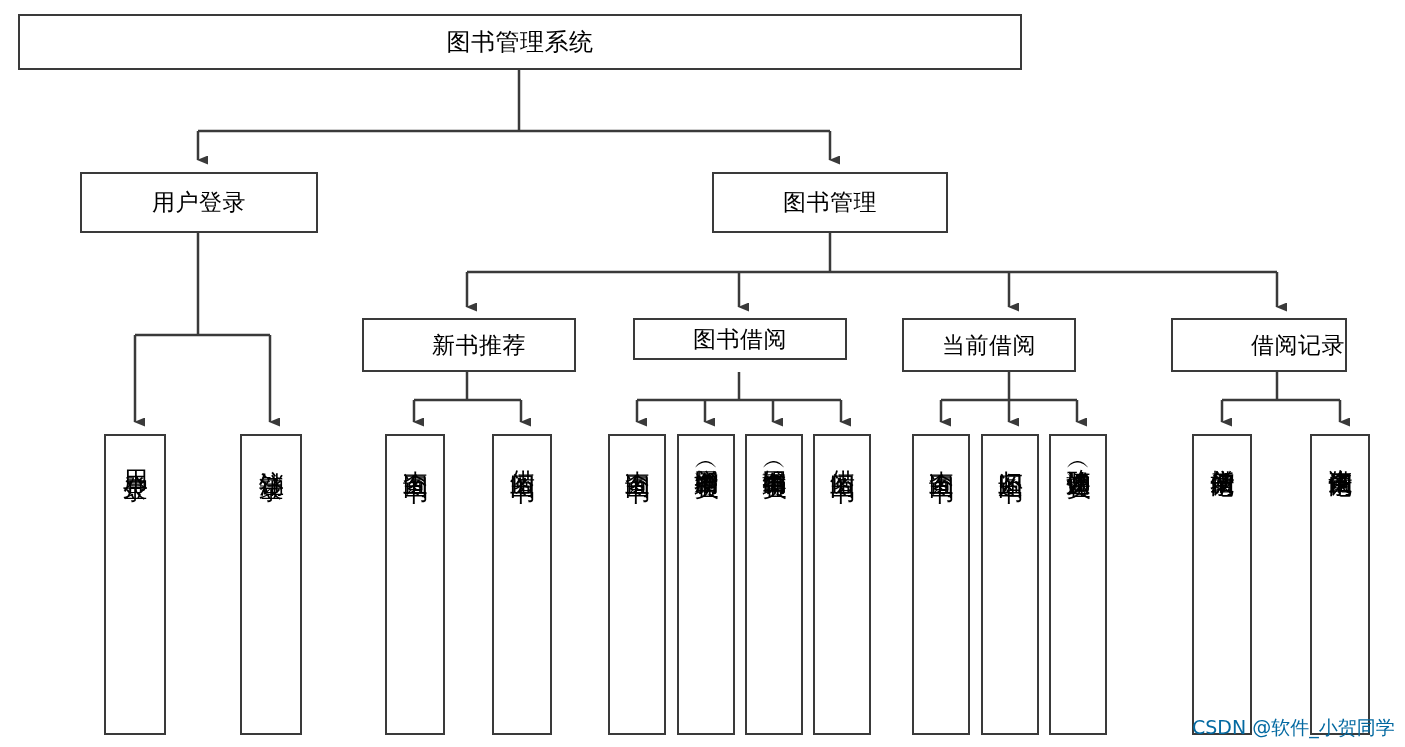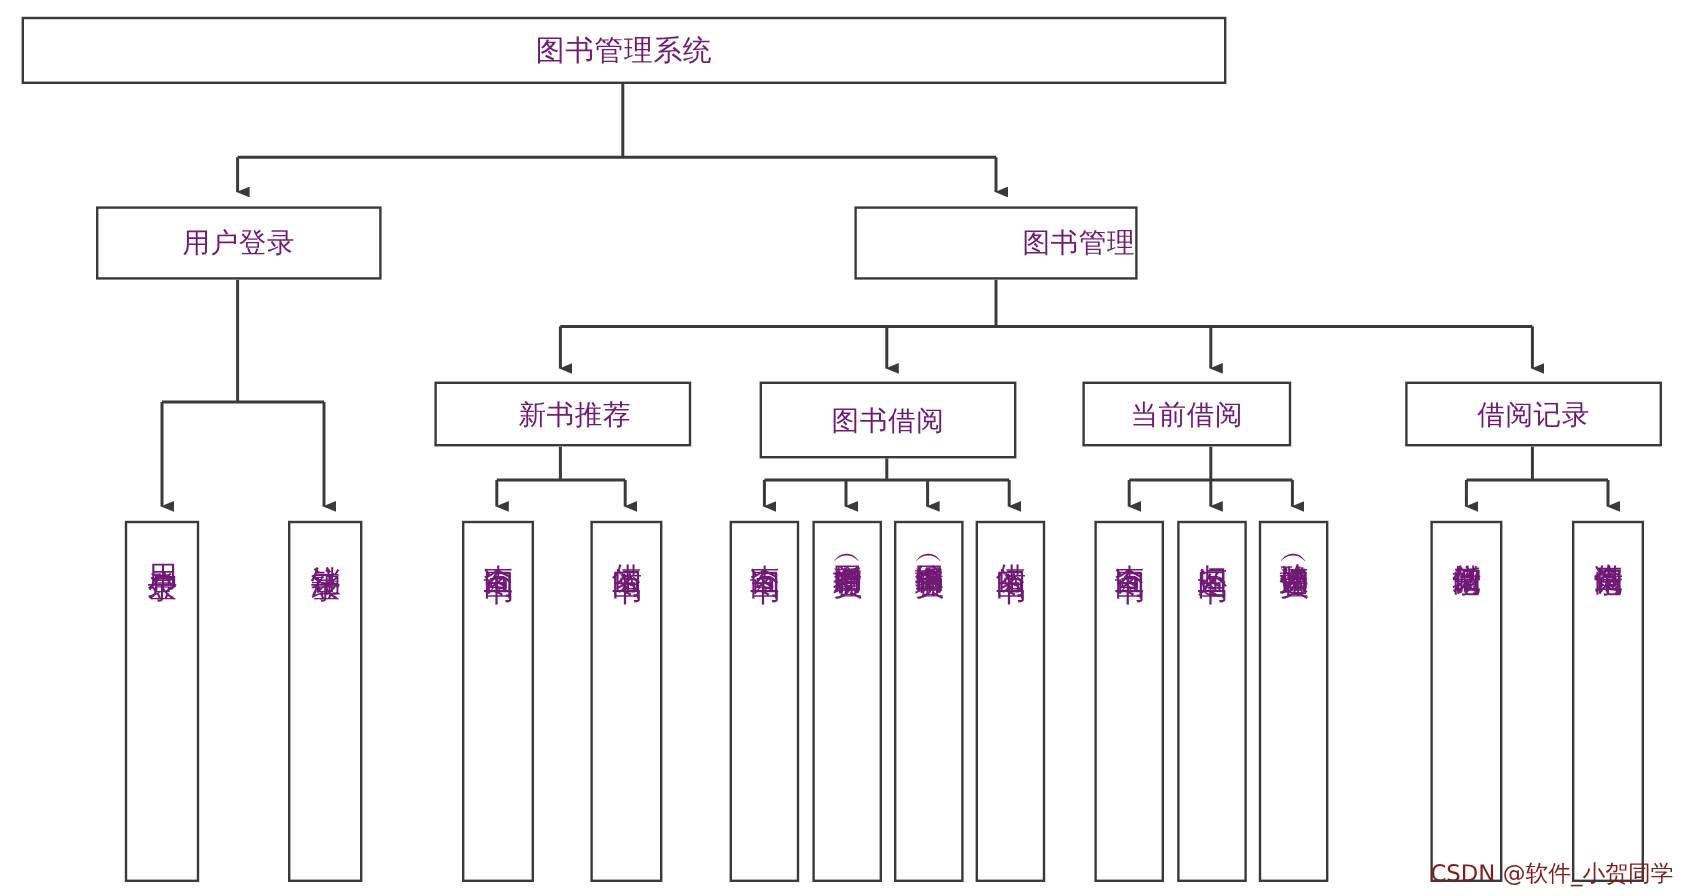--- a/index.html
+++ b/index.html
@@ -28,21 +28,21 @@
     position: absolute;
     box-sizing: border-box;
     border: 2.5px solid #3a3a3a;
     background: #ffffff;
     display: flex;
     align-items: center;
     justify-content: center;
     z-index: 3;
   }
   .node-label {
-    color: #701a75;
+    color: #000000;
     letter-spacing: 0.5px;
     white-space: nowrap;
   }
   .node.root .node-label { font-size: 24px; }
   .node.l2 .node-label { font-size: 23px; }
   .node.l3 .node-label { font-size: 23px; }
   .node.leaf {
     align-items: flex-start;
     justify-content: center;
     padding-top: 14px;
@@ -51,21 +51,21 @@
     writing-mode: vertical-rl;
     text-orientation: upright;
     font-size: 25px;
     line-height: 1.12;
     letter-spacing: 3px;
     white-space: normal;
   }
   .node.leaf.tall .node-label { font-size: 24px; letter-spacing: 1px; }
   #watermark {
     position: absolute;
-    color: #7f1d1d;
+    color: #0369a1;
     font-size: 19px;
     white-space: nowrap;
     z-index: 6;
     font-family: "DejaVu Sans", "Liberation Sans", sans-serif;
   }
 </style>
 </head>
 <body>
 
 <div id="canvas">
@@ -120,34 +120,34 @@
     </g>
   </svg>
 
   <div class="node root" style="left:18px; top:14px; width:1004px; height:56px;">
     <span class="node-label">图书管理系统</span>
   </div>
 
   <div class="node l2" style="left:80px; top:172px; width:238px; height:61px;">
     <span class="node-label">用户登录</span>
   </div>
-  <div class="node l2" style="left:712px; top:172px; width:236px; height:61px;justify-content:flex-end;">
+  <div class="node l2" style="left:712px; top:172px; width:236px; height:61px;">
     <span class="node-label">图书管理</span>
   </div>
 
   <div class="node l3" style="left:362px; top:318px; width:214px; height:54px;padding-left:20px;">
     <span class="node-label">新书推荐</span>
   </div>
-  <div class="node l3" style="left:633px; top:318px; width:214px; height:64px;">
+  <div class="node l3" style="left:633px; top:318px; width:214px; height:42px;">
     <span class="node-label">图书借阅</span>
   </div>
   <div class="node l3" style="left:902px; top:318px; width:174px; height:54px;">
     <span class="node-label">当前借阅</span>
   </div>
-  <div class="node l3" style="left:1171px; top:318px; width:214px; height:54px;">
+  <div class="node l3" style="left:1171px; top:318px; width:176px; height:54px;justify-content:flex-end;">
     <span class="node-label">借阅记录</span>
   </div>
 
   <div class="node leaf" style="left:104px; top:434px; width:62px; height:301px;">
     <span class="node-label">用户登录</span>
   </div>
   <div class="node leaf" style="left:240px; top:434px; width:62px; height:301px;">
     <span class="node-label">注销登录</span>
   </div>
 

